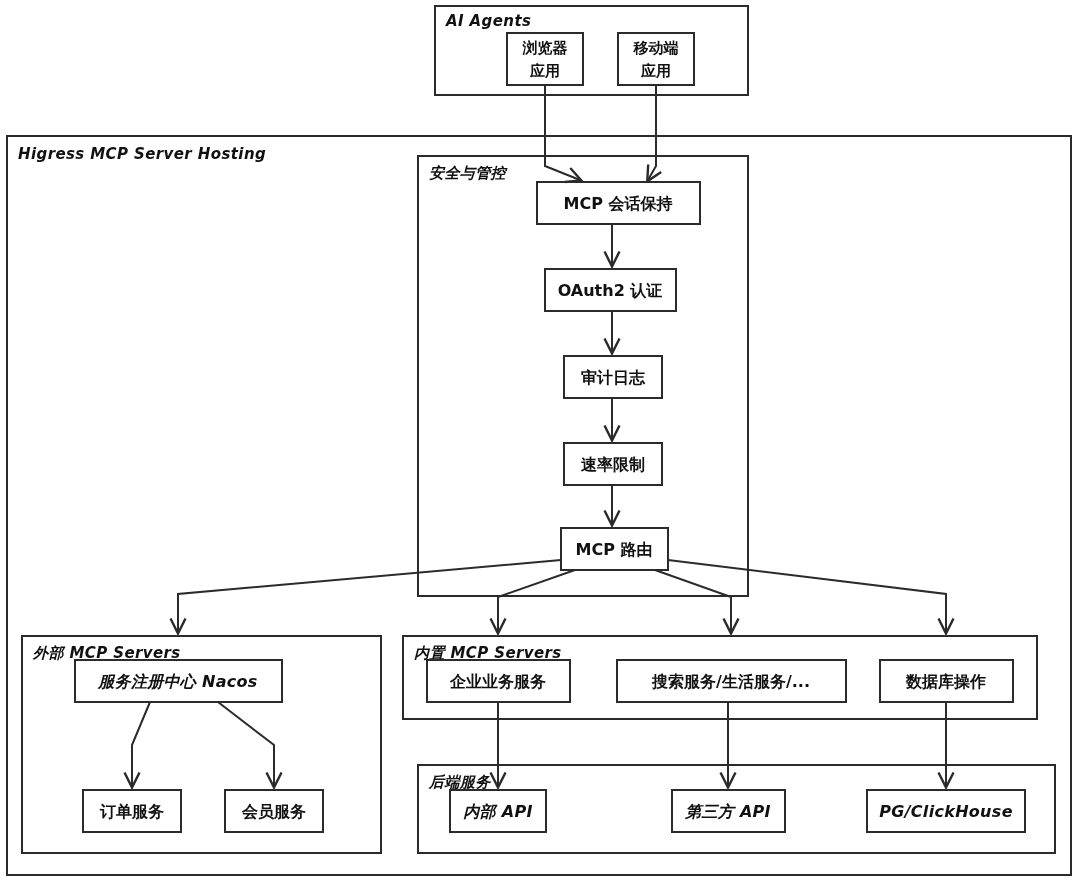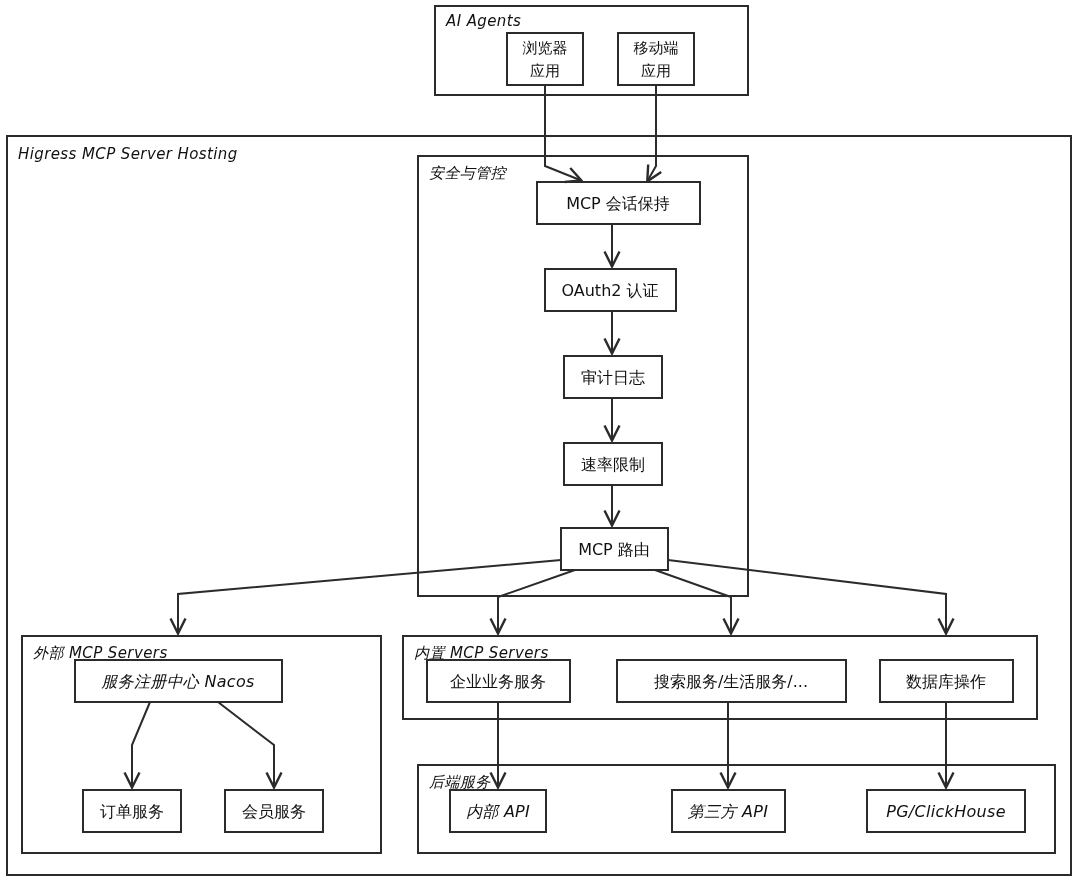--- a/index.html
+++ b/index.html
@@ -10,20 +10,21 @@
   body {
     width: 1080px;
     height: 884px;
     font-family: "DejaVu Sans", sans-serif;
     overflow: hidden;
   }
   #diagram-root {
     position: relative;
     width: 1080px;
     height: 696px;
+    font-weight: bold;
   }
   svg.diagram {
     display: block;
     width: 1080px;
     height: 884px;
   }
   .grp-rect {
     fill: #ffffff;
     stroke: #2b2b2b;
     stroke-width: 2;

